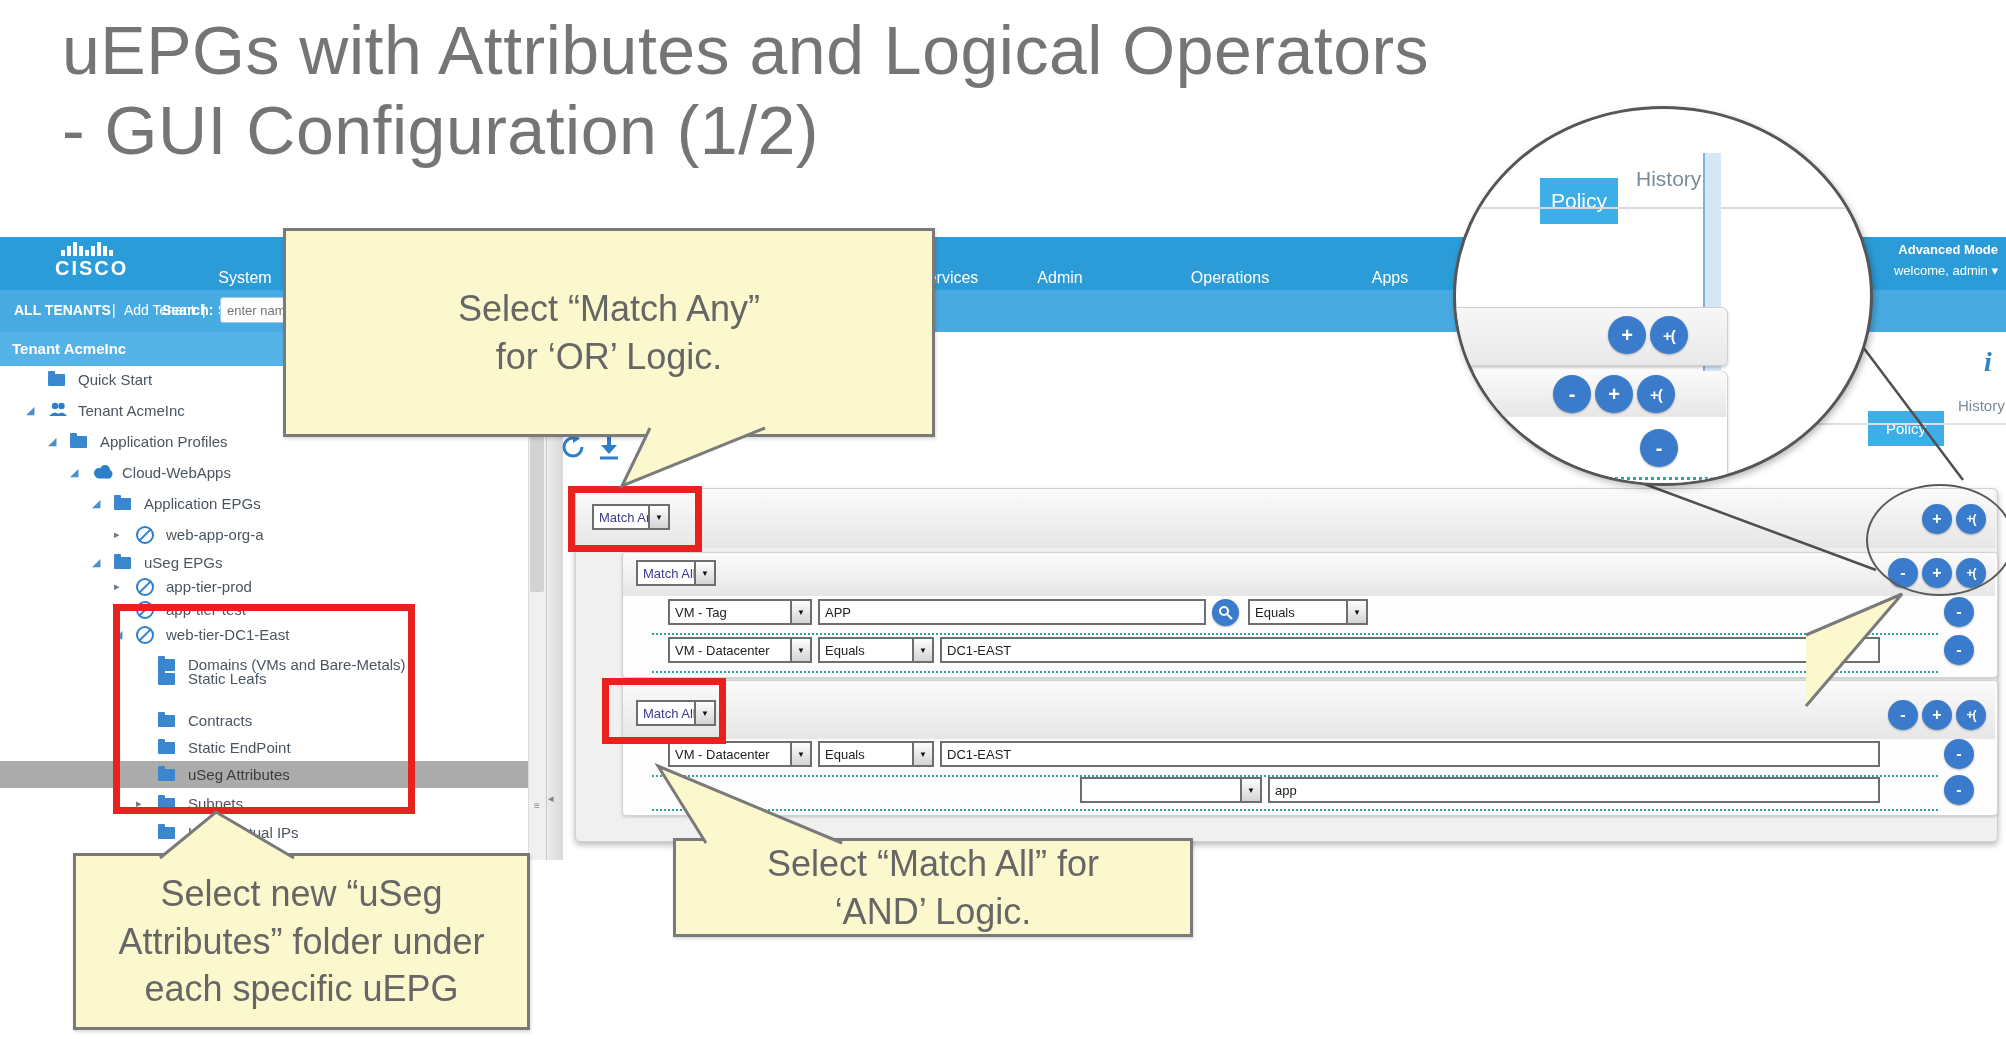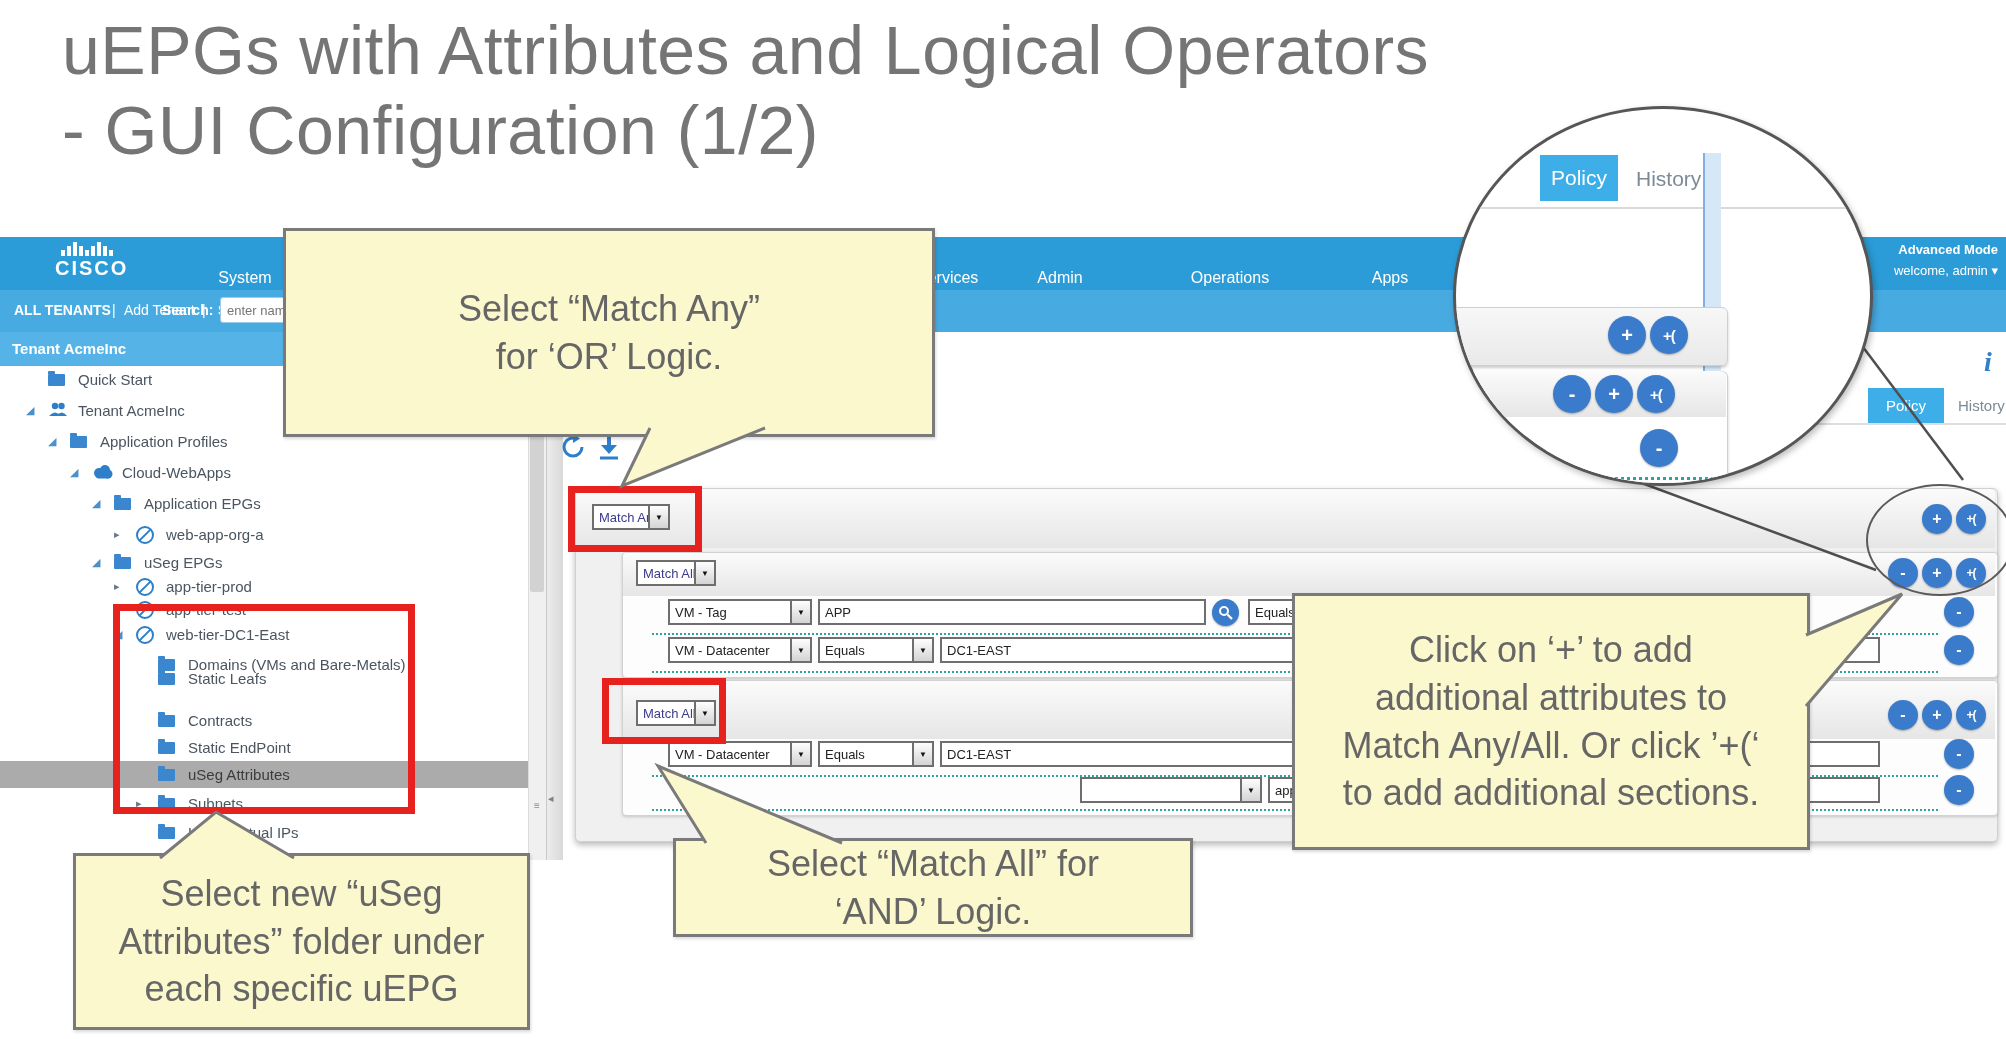--- a/index.html
+++ b/index.html
@@ -39,21 +39,21 @@
   .folder{width:17px;height:12px;background:#3b87cf;border-radius:1px;position:relative;}
   .folder:before{content:"";position:absolute;left:0;top:-3px;width:7px;height:3px;background:#3b87cf;border-radius:1px 1px 0 0;}
   .epg{width:14px;height:14px;border:2px solid #2d7fc9;border-radius:50%;position:relative;}
   .epg:after{content:"";position:absolute;left:6px;top:-1px;width:2px;height:16px;background:#2d7fc9;transform:rotate(45deg);}
   #side-scroll{left:528px;top:366px;width:18px;height:494px;background:#f0f0f0;border-left:1px solid #dcdcdc;}
   #side-thumb{left:530px;top:372px;width:14px;height:220px;background:#d2d2d2;border-radius:2px;}
   #side-grip{left:529px;top:800px;width:16px;font-size:10px;color:#8a8a8a;text-align:center;}
   #splitter{left:546px;top:332px;width:16px;height:528px;background:linear-gradient(90deg,#ececec,#d9d9d9);border-left:1px solid #c9c9c9;}
   #split-arrow{left:548px;top:792px;font-size:11px;color:#76838f;}
   
-  .tab-on{background:#3daee8;color:#fff;text-align:center;}
+  .tab-on{background:#3daee8;color:#fff;text-align:center;margin-top:23px;}
   .tab-off{color:#7b8a97;}
   #tabs-line{left:1690px;top:423px;width:316px;border-top:2px solid #dedede;}
   #info-i{left:1984px;top:346px;font-family:"Liberation Serif",serif;font-style:italic;font-weight:bold;
           font-size:28px;color:#2f81c9;}
   #tab-policy{left:1868px;top:388px;width:76px;height:35px;line-height:35px;font-size:15px;}
   #tab-history{left:1958px;top:397px;font-size:15px;}
   
   .toolico{width:26px;height:26px;}
   
   #panel{left:575px;top:488px;width:1421px;height:352px;background:#f0f0f0;border:1px solid #d0d0d0;
@@ -387,22 +387,18 @@
   </svg>
 
   <div class="callout" style="left:73px;top:853px;width:451px;height:171px;">Select new “uSeg
 Attributes” folder under
 each specific uEPG</div>
   <svg class="tailsvg" style="left:140px;top:804px;" width="180" height="56">
     <polygon points="20,54 154,54 76,8" fill="#fbf8cd"></polygon>
     <polyline points="20,54 76,8 154,54" fill="none" stroke="#7a7a7a" stroke-width="3"></polyline>
   </svg>
 
-  <div class="callout" style="left:1292px;top:593px;width:512px;height:251px;">Click on ‘+’ to add
-additional attributes to
-Match Any/All. Or click ’+(‘
-to add additional sections.</div>
   <svg class="tailsvg" style="left:1796px;top:588px;" width="120" height="125">
     <polygon points="10,47 10,118 106,6" fill="#fbf8cd"></polygon>
     <polyline points="10,47 106,6 10,118" fill="none" stroke="#7a7a7a" stroke-width="3"></polyline>
   </svg>
 
 </div>
 
 </body></html>

